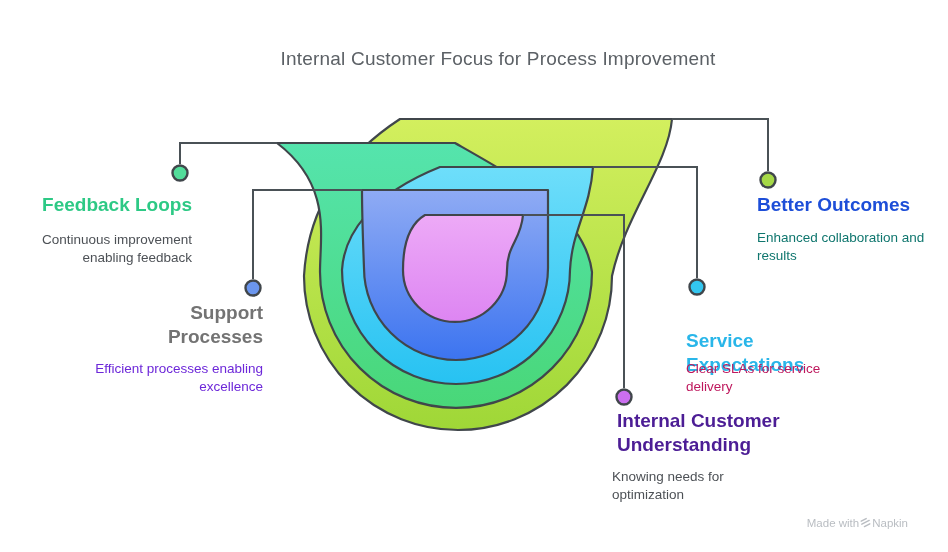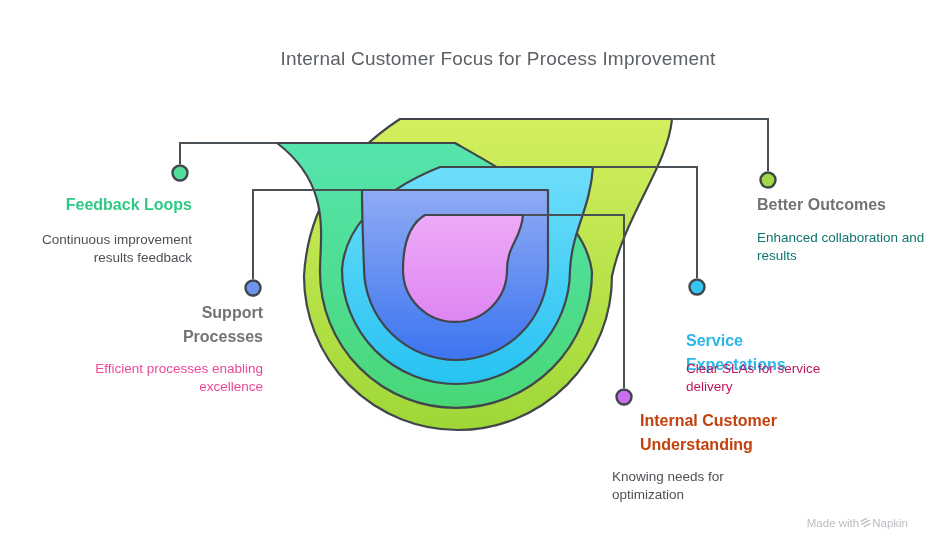--- a/index.html
+++ b/index.html
@@ -1,21 +1,21 @@
 <!DOCTYPE html>
 <html><head>
 <meta charset="utf-8">
 <style>
   html,body{margin:0;padding:0;background:#ffffff;}
   body{width:948px;height:552px;position:relative;overflow:hidden;
        font-family:"Liberation Sans", sans-serif;}
   .page-title{position:absolute;left:0;right:0;top:48px;text-align:center;
        font-size:19px;font-weight:400;letter-spacing:.2px;margin-left:48px;}
   .diagram-svg{position:absolute;left:0;top:0;}
-  .callout-title{position:absolute;font-size:16px;font-weight:700;line-height:24px;}
+  .callout-title{position:absolute;font-size:19px;font-weight:700;line-height:24px;}
   .callout-desc{position:absolute;font-size:13.5px;line-height:18px;}
   .align-right{text-align:right;}
   .watermark{position:absolute;top:516px;right:40px;display:flex;align-items:center;
        gap:0;font-size:11.5px;}
   .watermark svg{display:block;}
 </style>
 </head>
 <body>
 
 <div class="page-title" style="color: rgb(92, 97, 102);">Internal Customer Focus for Process Improvement</div>
@@ -63,32 +63,32 @@
   <g stroke="#40464b" stroke-width="2.4">
     <circle cx="768" cy="180" r="7.5" fill="#a5d847"></circle>
     <circle cx="180" cy="173" r="7.5" fill="#52dd9a"></circle>
     <circle cx="697" cy="287" r="7.5" fill="#33c6f0"></circle>
     <circle cx="253" cy="288" r="7.5" fill="#6b96ee"></circle>
     <circle cx="624" cy="397" r="7.5" fill="#cb6ff0"></circle>
   </g>
 </svg>
 
 <div class="callout-title align-right" style="left: 20px; top: 193px; width: 172px; color: rgb(45, 201, 133);">Feedback Loops</div>
-<div class="callout-desc align-right" style="left: 32px; top: 231px; width: 160px; color: rgb(77, 81, 86);">Continuous improvement results feedback</div>
+<div class="callout-desc align-right" style="left: 32px; top: 231px; width: 160px; color: rgb(77, 81, 86);">Continuous improvement enabling feedback</div>
 
 <div class="callout-title align-right" style="left: 143px; top: 301px; width: 120px; color: #737373;">Support Processes</div>
-<div class="callout-desc align-right" style="left: 93px; top: 360px; width: 170px; color: #ec4899;">Efficient processes enabling excellence</div>
+<div class="callout-desc align-right" style="left: 93px; top: 360px; width: 170px; color: #6d28d9;">Efficient processes enabling excellence</div>
 
-<div class="callout-title" style="left: 757px; top: 193px; width: 185px; color: #737373;">Better Outcomes</div>
+<div class="callout-title" style="left: 757px; top: 193px; width: 185px; color: #1d4ed8;">Better Outcomes</div>
 <div class="callout-desc" style="left: 757px; top: 229px; width: 175px; color: #0f766e;">Enhanced collaboration and results</div>
 
 <div class="callout-title" style="left: 686px; top: 301px; width: 140px; color: rgb(41, 182, 233); margin-top: 28px;">Service Expectations</div>
 <div class="callout-desc" style="left: 686px; top: 360px; width: 155px; color: #be185d;">Clear SLAs for service delivery</div>
 
-<div class="callout-title" style="left: 640px; top: 409px; width: 190px; color: #c2410c;">Internal Customer Understanding</div>
+<div class="callout-title" style="left: 617px; top: 409px; width: 190px; color: #4c1d95;">Internal Customer Understanding</div>
 <div class="callout-desc" style="left: 612px; top: 468px; width: 165px; color: rgb(77, 81, 86);">Knowing needs for optimization</div>
 
 <div class="watermark" style="color: rgb(185, 189, 194);">
   <span>Made with</span>
   <span>
     <svg width="13" height="13" viewBox="0 0 13 13" fill="none" stroke="#b9bdc2" stroke-width="1.4" stroke-linecap="round">
       <path d="M2.2 5.2 L7.2 2.6"></path>
       <path d="M2.8 8.2 L10.2 4.4"></path>
       <path d="M5.4 10.6 L10.8 7.8"></path>
     </svg>

